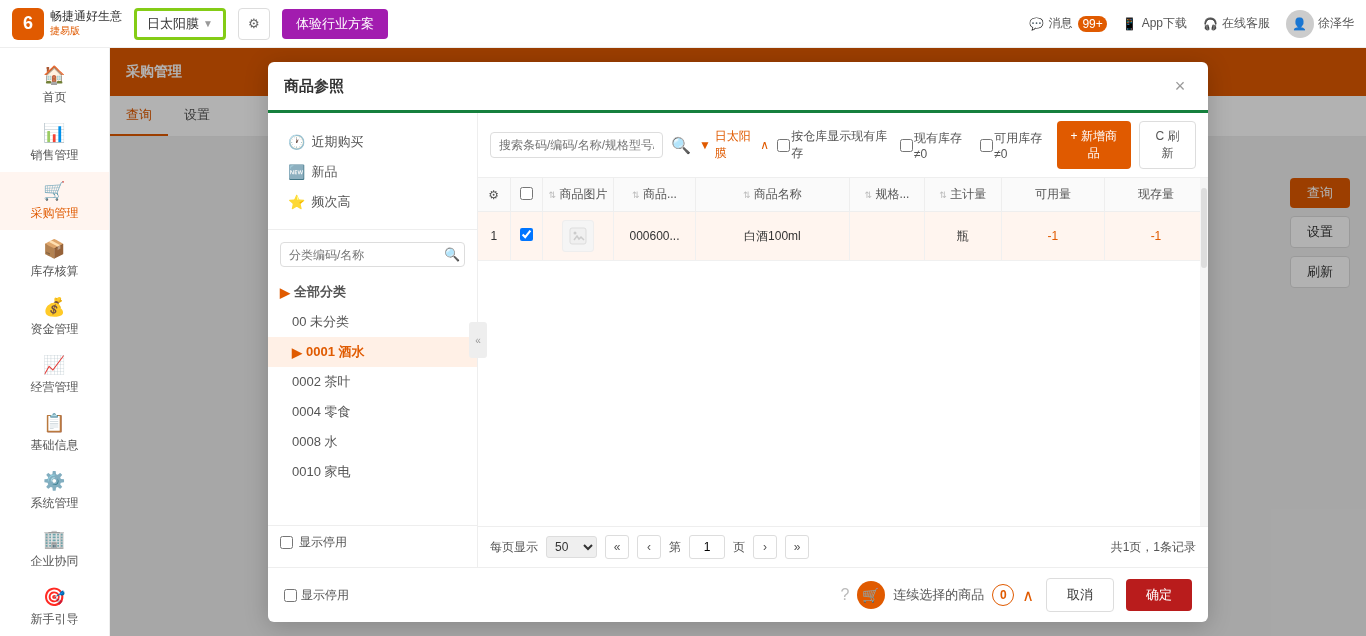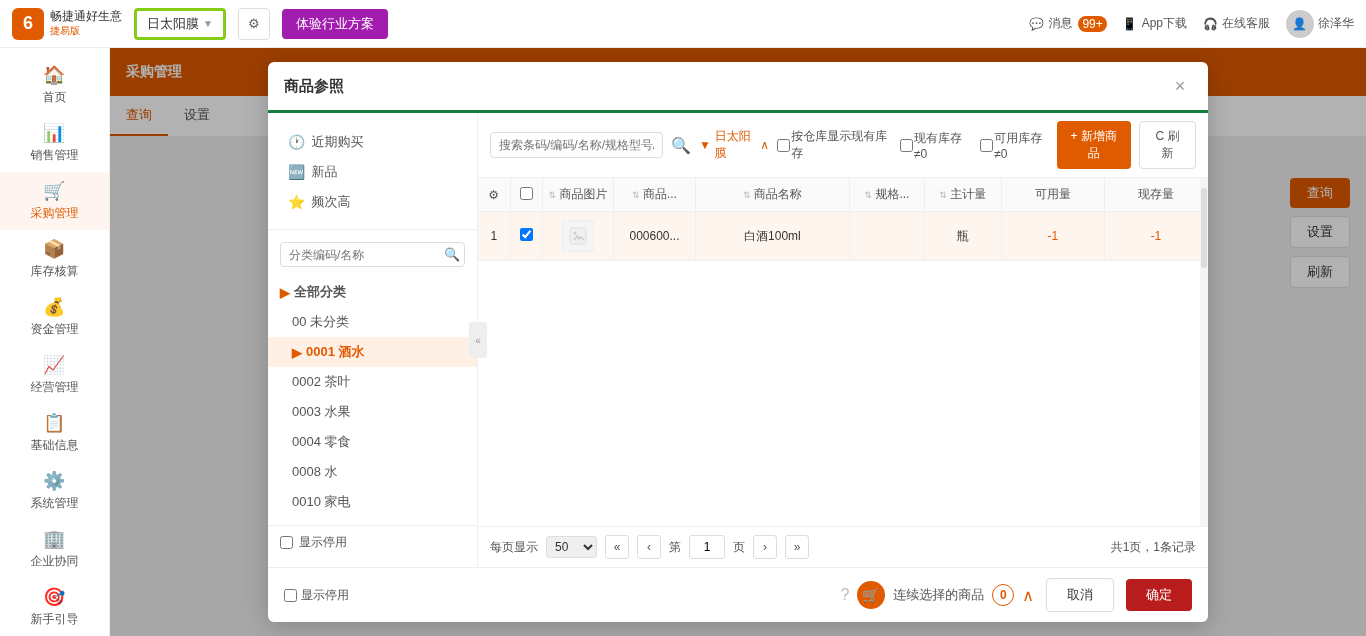--- a/index.html
+++ b/index.html
@@ -544,23 +544,20 @@
               </div>
               <div class="tree-item" style="padding-left:24px;">
                 <span>00 未分类</span>
               </div>
               <div class="tree-item active" style="padding-left:24px;">
                 <span style="color:#e05a00;">▶</span>
                 <span>0001 酒水</span>
               </div>
               <div class="tree-item" style="padding-left:24px;">
                 <span>0002 茶叶</span>
-              </div>
-              <div class="tree-item" style="padding-left:24px;">
-                <span>0003 水果</span>
               </div>
               <div class="tree-item" style="padding-left:24px;">
                 <span>0004 零食</span>
               </div>
               <div class="tree-item" style="padding-left:24px;">
                 <span>0008 水</span>
               </div>
               <div class="tree-item" style="padding-left:24px;">
                 <span>0010 家电</span>
               </div>

